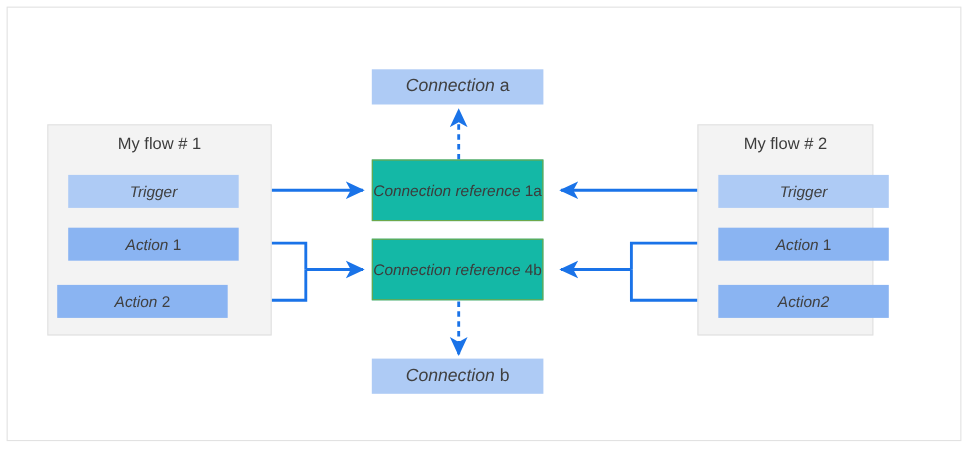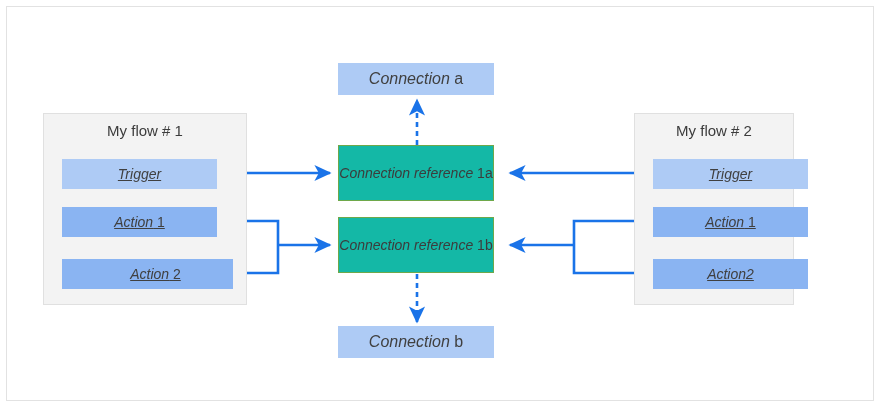--- a/index.html
+++ b/index.html
@@ -48,21 +48,20 @@
   }
   .flow-item {
     position: absolute;
     height: 30px;
     line-height: 30px;
     text-align: center;
     font-size: 14px;
     color: #404040;
     font-style: italic;
     white-space: nowrap;
-    text-decoration: underline;
   }
   .flow-item .plain { font-style: normal; }
 
   
   .conn-box {
     position: absolute;
     height: 32px;
     line-height: 32px;
     text-align: center;
     font-size: 16px;
@@ -146,40 +145,40 @@
   </div>
 
   <div class="ref-box" style="left:338px; top:145px;">
     <div>
       <span>Connection reference</span><span class="plain"> 1a</span>
     </div>
   </div>
 
   <div class="ref-box" style="left:338px; top:217px;">
     <div>
-      <span>Connection reference</span><span class="plain"> 1b</span>
+      <span>Connection reference</span><span class="plain"> 4b</span>
     </div>
   </div>
 
   <div class="conn-box" style="left:338px; top:326px; width:156px; background:#aecbf5;">
     <span>Connection</span><span class="plain"> b</span>
   </div>
 
   <div class="flow-panel" style="left:43px; top:113px; width:204px; height:192px;">
     <div class="flow-title">My flow # 1</div>
 
     <div class="flow-item" style="left:18px; top:45px; width:155px; background:#aecbf5;">
       <span>Trigger</span><span class="plain"></span>
     </div>
 
     <div class="flow-item" style="left:18px; top:93px; width:155px; background:#8ab4f2;">
       <span>Action</span><span class="plain"> 1</span>
     </div>
 
-    <div class="flow-item" style="left:18px; top:145px; width:155px; background:#8ab4f2;padding-left:16px;">
+    <div class="flow-item" style="left:8px; top:145px; width:155px; background:#8ab4f2;">
       <span>Action</span><span class="plain"> 2</span>
     </div>
   </div>
 
   <div class="flow-panel" style="left:634px; top:113px; width:160px; height:192px;">
     <div class="flow-title">My flow # 2</div>
 
     <div class="flow-item" style="left:18px; top:45px; width:155px; background:#aecbf5;">
       <span>Trigger</span><span class="plain"></span>
     </div>

